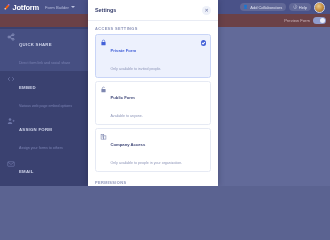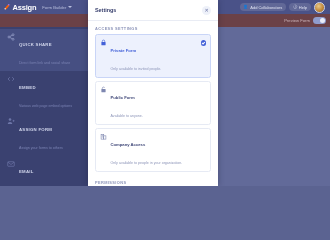--- a/index.html
+++ b/index.html
@@ -153,21 +153,21 @@
 
   <div class="topnav">
     <div class="logo-wrap">
       <span class="logo-mark">
         <svg width="8" height="8" viewBox="0 0 16 16">
           <path d="M3 11 L10 3 L13 5 L6 13 Z" fill="#ff6100"></path>
           <path d="M2 12 L5 10 L6 13 Z" fill="#ffffff"></path>
           <circle cx="11.5" cy="3.5" r="1.6" fill="#9c73f7"></circle>
         </svg>
       </span>
-      <span class="logo-text">Assign</span>
+      <span class="logo-text">Jotform</span>
     </div>
 
     <div class="fb-chip">
       <span>Form Builder</span>
       <span class="chev"></span>
     </div>
 
     <div class="nav-right">
       <div class="pill">
         <span class="gl">👤</span>

